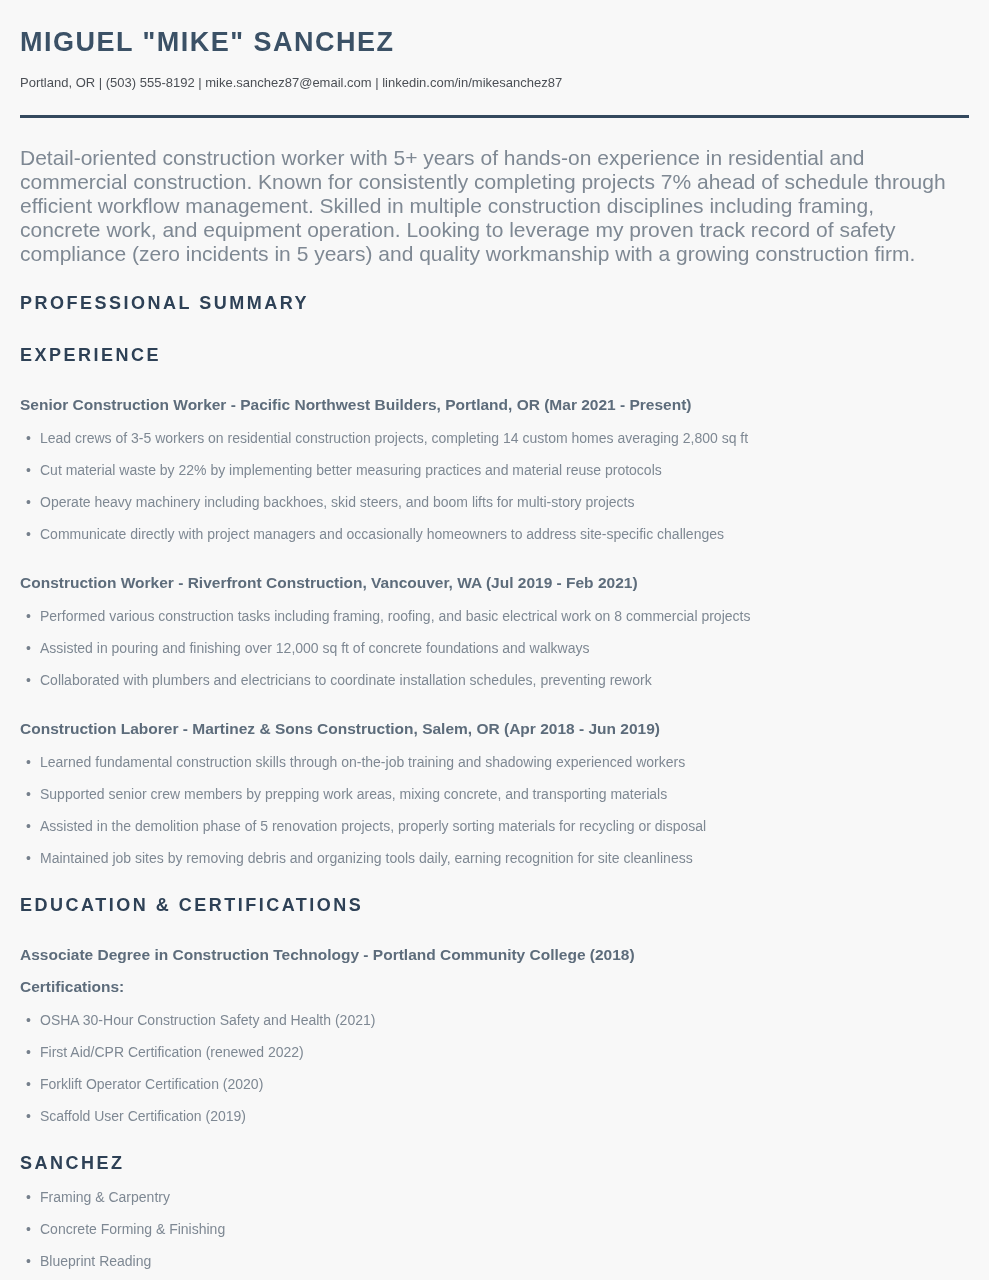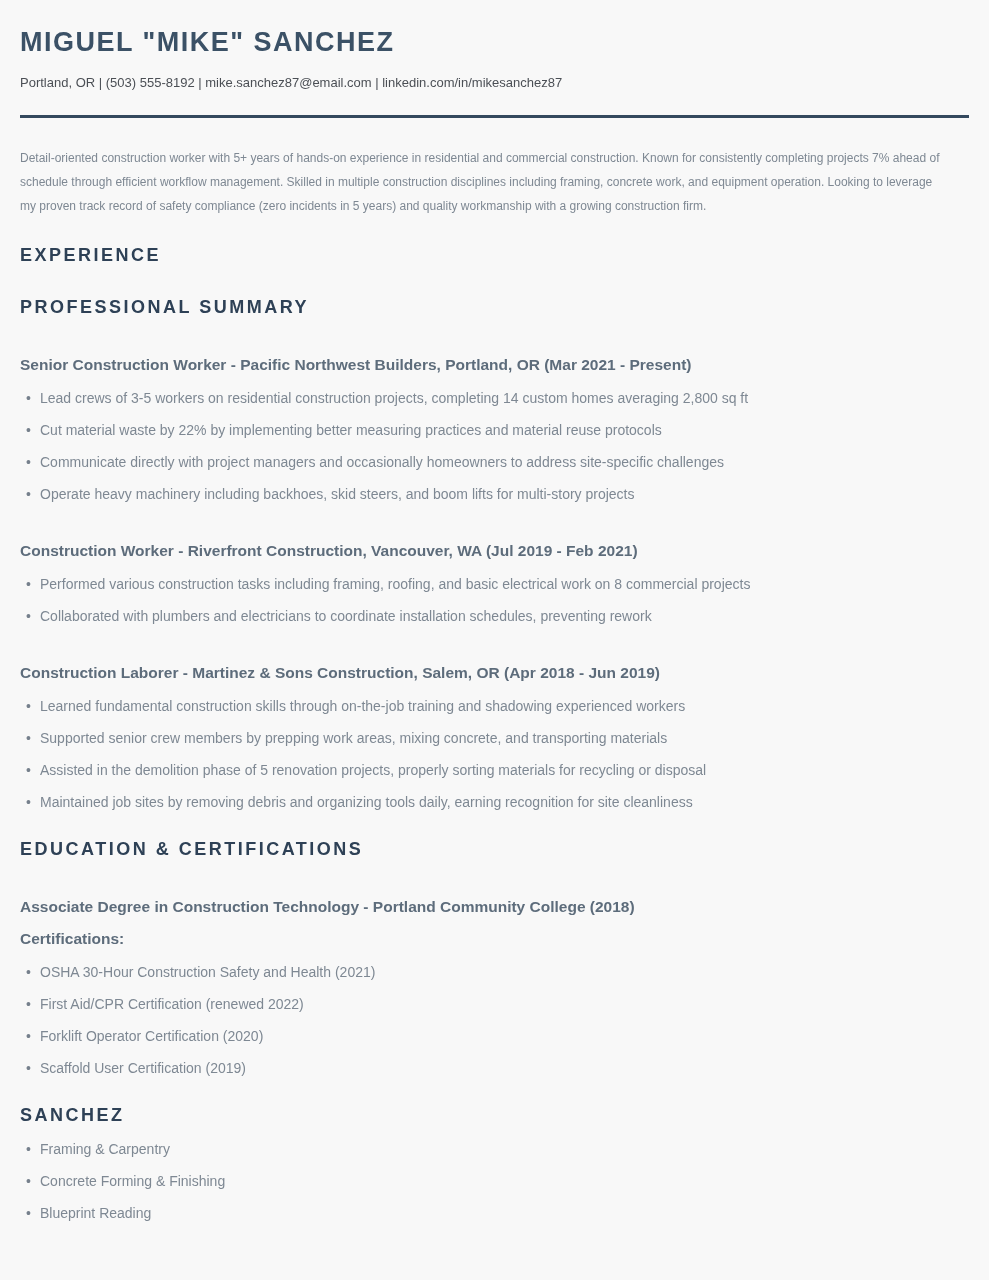--- a/index.html
+++ b/index.html
@@ -30,33 +30,33 @@
   p.contact{
     margin:0;
     font-size:13px;color:var(--contact);
     line-height:18px;
   }
   .divider{
     margin-top:23px;height:3px;background:var(--divider);border:none;width:100%;
   }
   p.summary{
     margin:28px 0 8px 0;
-    font-size:12px;line-height:24px;color:var(--body);
+    font-size:21px;line-height:24px;color:var(--body);
     max-width:930px;
   }
   h2.section{
     margin:27px 0 0 0;
     font-size:18px;font-weight:bold;
     letter-spacing:2.5px;
     color:var(--accent);
     line-height:21px;
   }
   h2.section + h2.section{margin-top:31px;}
   h3.job-title, h3.degree, h3.certs-label{
-    margin:36px 0 0 0;
+    margin:28px 0 0 0;
     font-size:15.5px;font-weight:bold;color:var(--title);
     line-height:21px;
   }
   h3.certs-label{margin-top:11px;}
   ul.bullets{
     margin:13px 0 0 0;padding:0;list-style:none;
   }
   ul.bullets li{
     position:relative;
     padding-left:20px;
@@ -76,38 +76,39 @@
 <div class="page">
 
   <h1 class="name">MIGUEL "MIKE" SANCHEZ</h1>
 
   <p class="contact">Portland, OR | (503) 555-8192 | mike.sanchez87@email.com | linkedin.com/in/mikesanchez87</p>
 
   <hr class="divider">
 
   <p class="summary">Detail-oriented construction worker with 5+ years of hands-on experience in residential and commercial construction. Known for consistently completing projects 7% ahead of schedule through efficient workflow management. Skilled in multiple construction disciplines including framing, concrete work, and equipment operation. Looking to leverage my proven track record of safety compliance (zero incidents in 5 years) and quality workmanship with a growing construction firm.</p>
 
+  <h2 class="section">PROFESSIONAL SUMMARY</h2>
+
   <h2 class="section">EXPERIENCE</h2>
-
-  <h2 class="section">PROFESSIONAL SUMMARY</h2>
 
   <div class="job">
     <h3 class="job-title">Senior Construction Worker - Pacific Northwest Builders, Portland, OR (Mar 2021 - Present)</h3>
     <ul class="bullets">
         <li>Lead crews of 3-5 workers on residential construction projects, completing 14 custom homes averaging 2,800 sq ft</li>
         <li>Cut material waste by 22% by implementing better measuring practices and material reuse protocols</li>
+        <li>Operate heavy machinery including backhoes, skid steers, and boom lifts for multi-story projects</li>
         <li>Communicate directly with project managers and occasionally homeowners to address site-specific challenges</li>
-        <li>Operate heavy machinery including backhoes, skid steers, and boom lifts for multi-story projects</li>
       </ul>
   </div>
 
   <div class="job">
     <h3 class="job-title">Construction Worker - Riverfront Construction, Vancouver, WA (Jul 2019 - Feb 2021)</h3>
     <ul class="bullets">
         <li>Performed various construction tasks including framing, roofing, and basic electrical work on 8 commercial projects</li>
+        <li>Assisted in pouring and finishing over 12,000 sq ft of concrete foundations and walkways</li>
         <li>Collaborated with plumbers and electricians to coordinate installation schedules, preventing rework</li>
       </ul>
   </div>
 
   <div class="job">
     <h3 class="job-title">Construction Laborer - Martinez &amp; Sons Construction, Salem, OR (Apr 2018 - Jun 2019)</h3>
     <ul class="bullets">
         <li>Learned fundamental construction skills through on-the-job training and shadowing experienced workers</li>
         <li>Supported senior crew members by prepping work areas, mixing concrete, and transporting materials</li>
         <li>Assisted in the demolition phase of 5 renovation projects, properly sorting materials for recycling or disposal</li>

